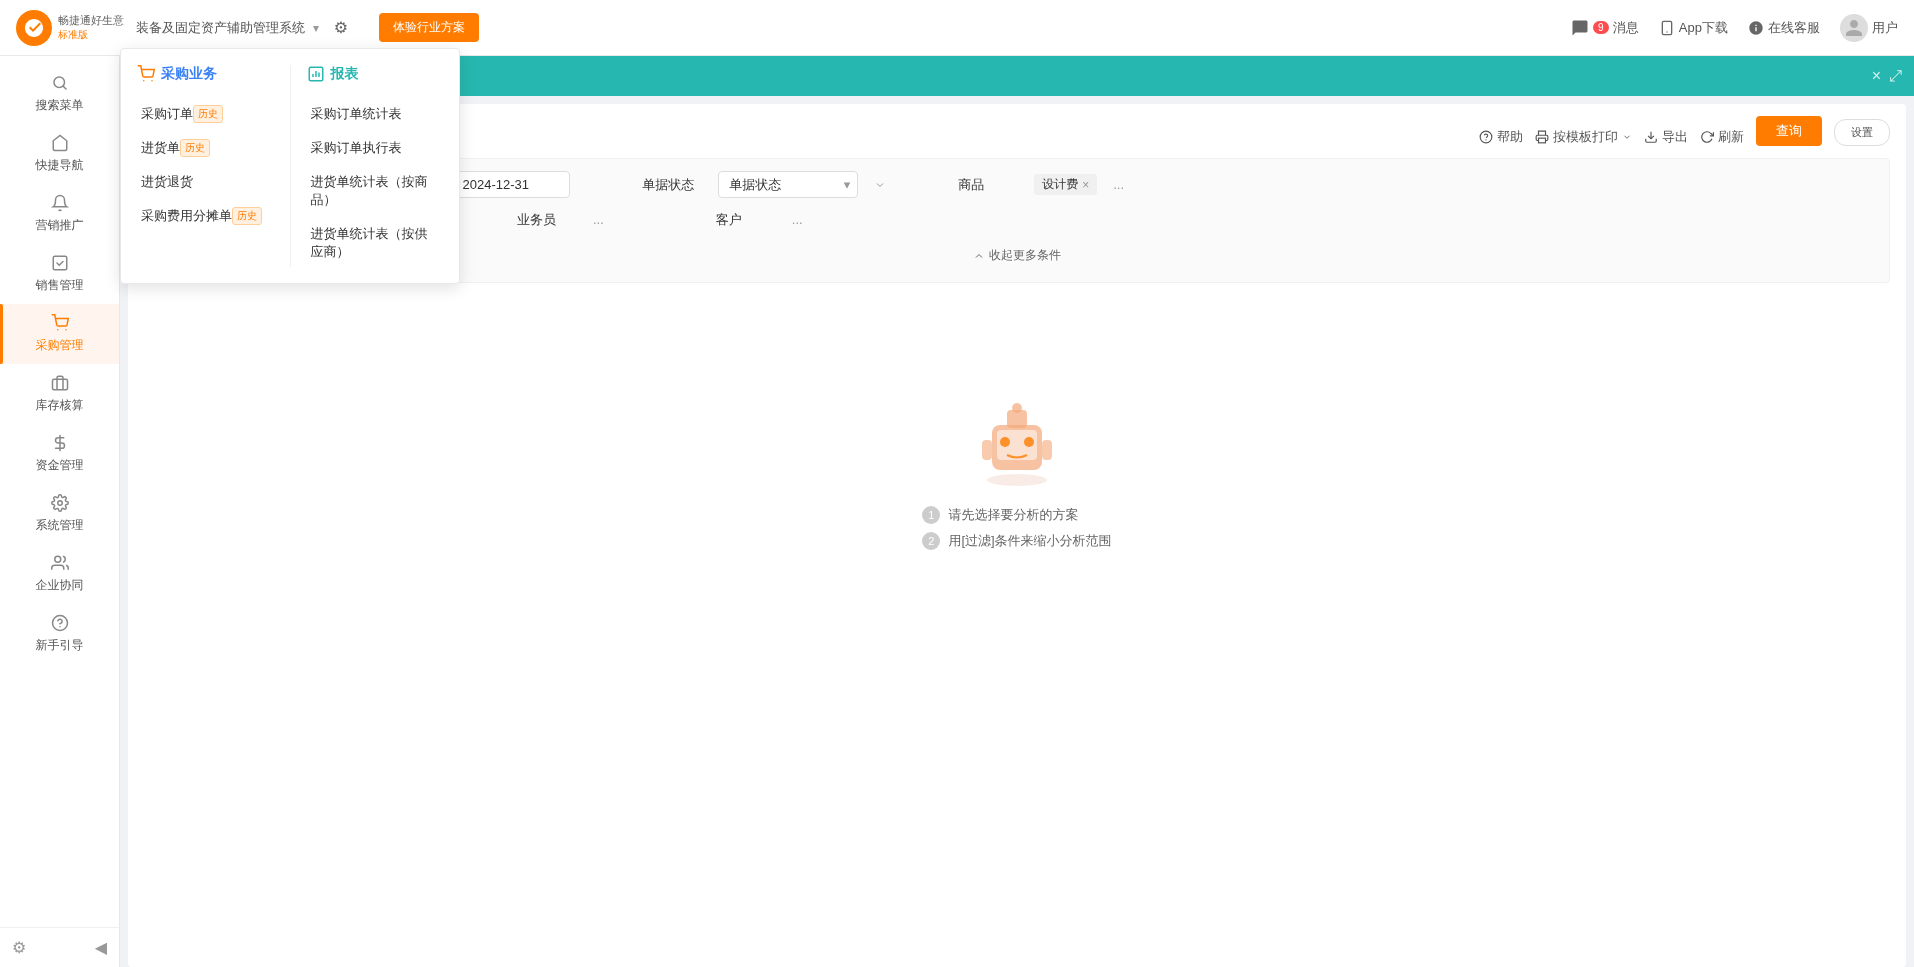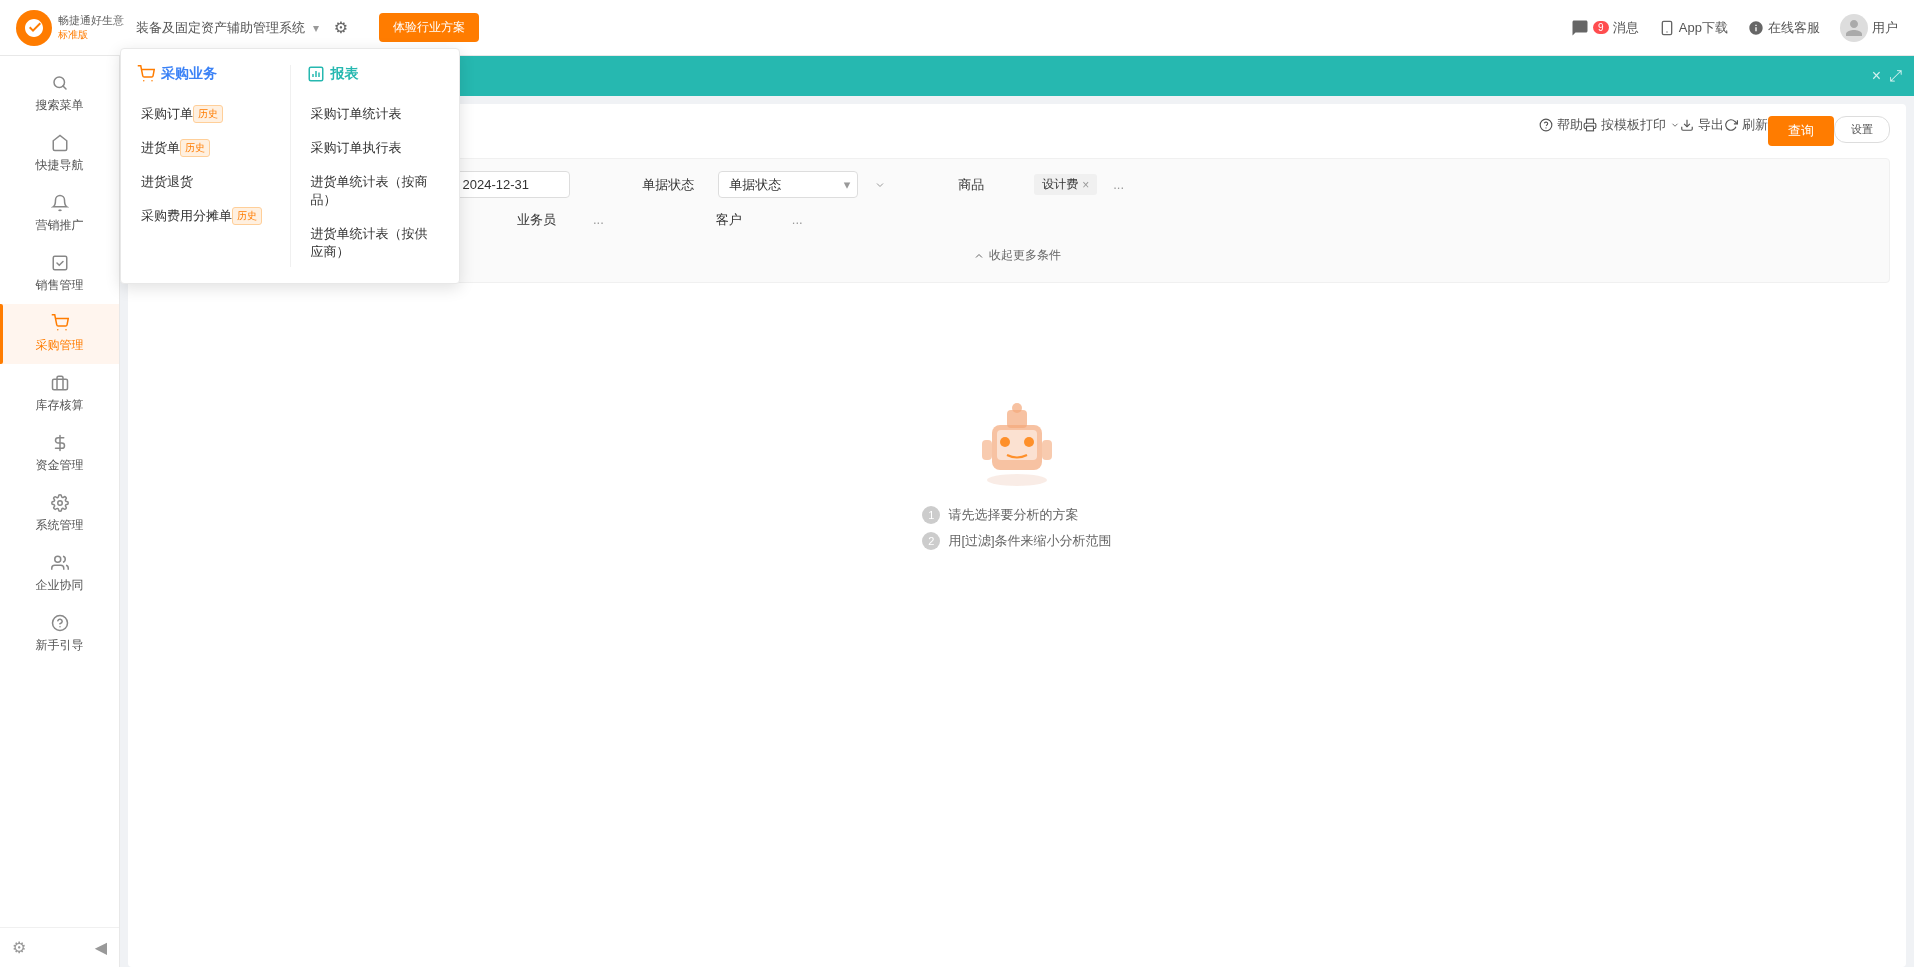--- a/index.html
+++ b/index.html
@@ -220,23 +220,23 @@
       margin: 8px;
       border-radius: 4px;
       padding: 12px 16px;
       overflow: hidden;
       position: relative;
     }
 
     
     .toolbar {
       display: flex;
-      align-items: flex-start;
+      align-items: flex-end;
       justify-content: flex-end;
-      gap: 0;
+      gap: 12px;
       margin-bottom: 12px;
     }
     .toolbar-item {
       display: flex;
       align-items: center;
       gap: 4px;
       font-size: 13px;
       color: #555;
       cursor: pointer;
     }

